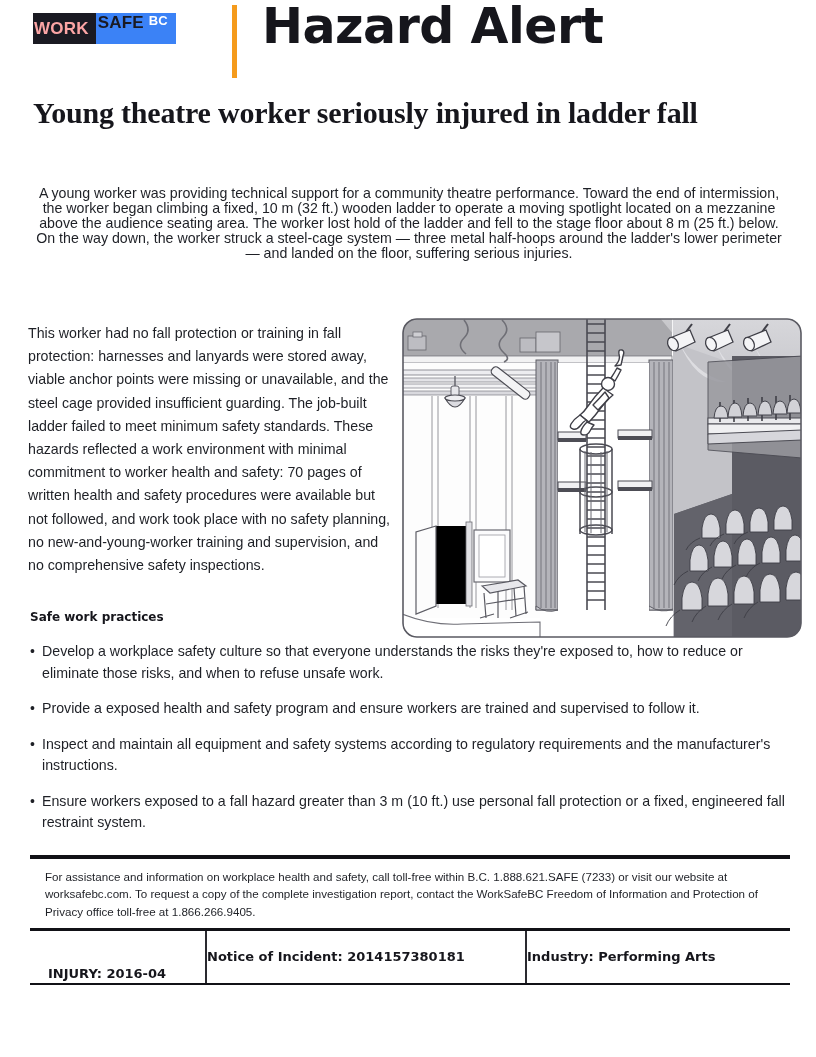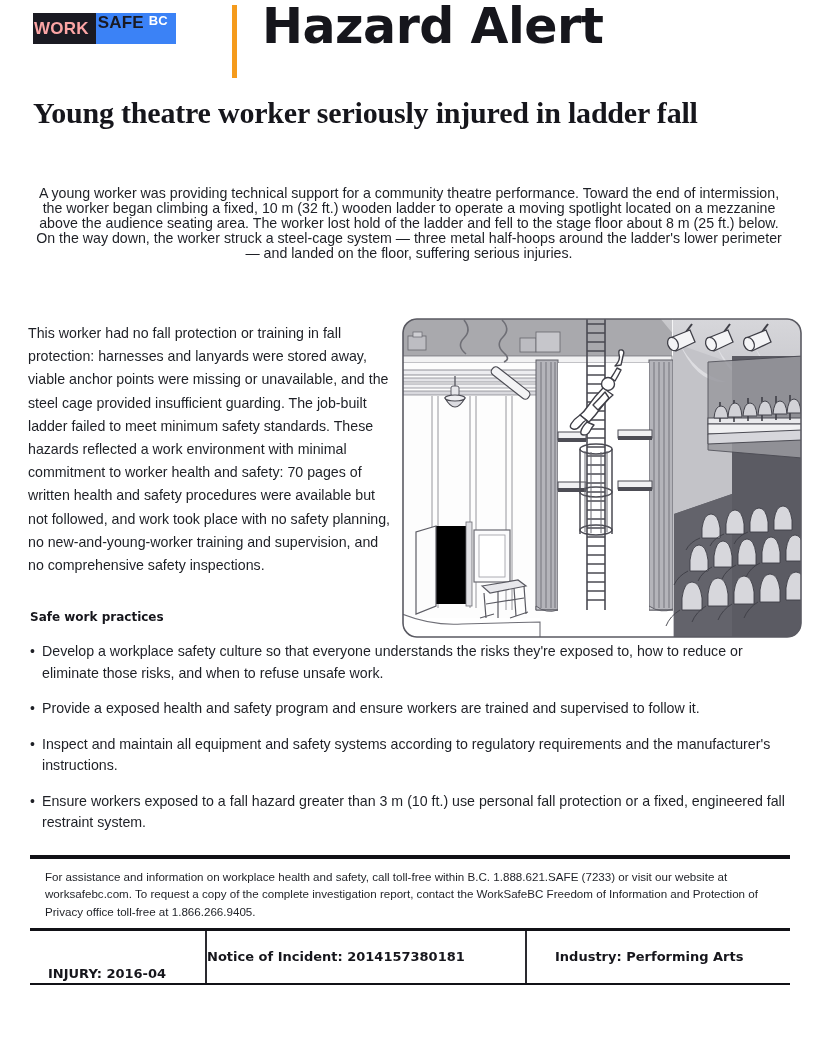--- a/index.html
+++ b/index.html
@@ -217,21 +217,20 @@
     box-sizing: border-box;
     justify-content: flex-end;
   }
   .cell-notice {
     width: 320px;
     box-sizing: border-box;
     border-left: 2px solid #2a2a30;
   }
   .cell-industry {
     flex: 1;
-    padding-left: 28px;
     box-sizing: border-box;
     border-left: 2px solid #2a2a30;
   }
   .bottom-edge {
     position: absolute;
     left: 30px;
     top: 983px;
     width: 760px;
     height: 2px;
     background: #111116;

